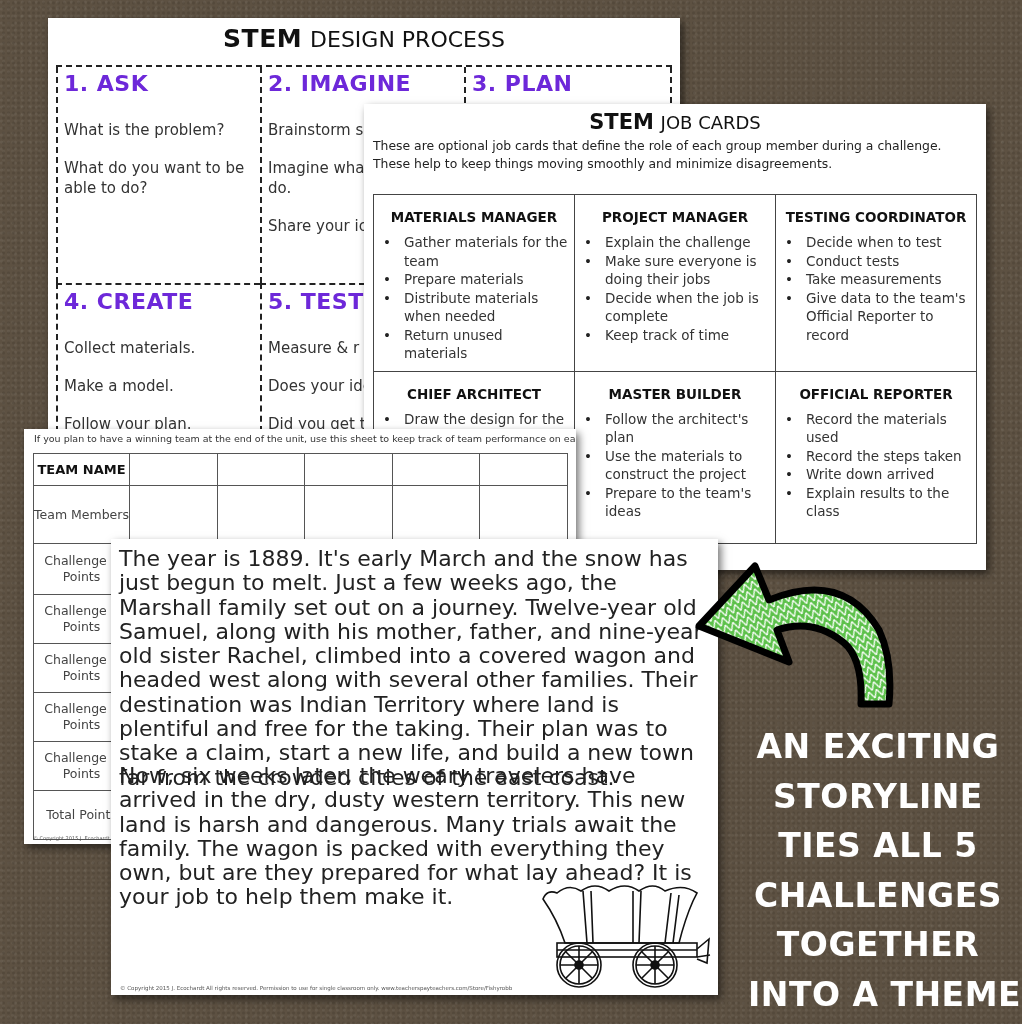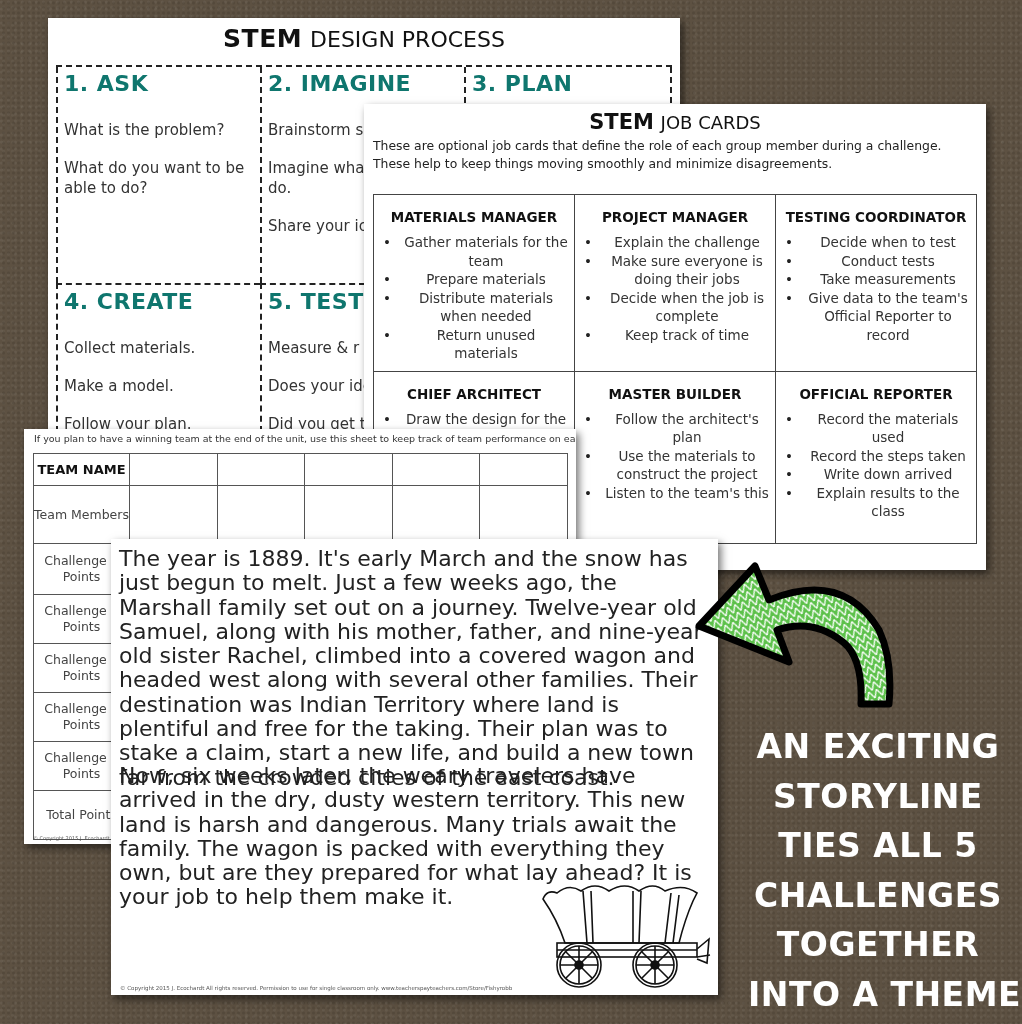--- a/index.html
+++ b/index.html
@@ -16,34 +16,34 @@
   }
   .sheet { position: absolute; background: #fff; box-shadow: 3px 4px 8px rgba(0,0,0,0.55); overflow: hidden; }
 
   
   #design { left: 48px; top: 18px; width: 632px; height: 420px; }
   #design .title { position: absolute; top: 6px; left: 0; width: 100%; text-align: center; font-size: 25px; color: #111; }
   #design .title b { font-weight: 900; letter-spacing: 0.5px; }
   #design .title span { font-weight: 400; font-size: 22px; }
   .dp-grid { position: absolute; left: 8px; top: 47px; width: 616px; height: 460px; border-top: 2px dashed #222; }
   .dp-cell { position: absolute; border-left: 2px dashed #222; padding: 4px 6px; }
-  .dp-cell h3 { font-size: 22px; font-weight: 900; color: #0f766e; margin-bottom: 24px; letter-spacing: 0.5px; }
+  .dp-cell h3 { font-size: 22px; font-weight: 900; color: #6d28d9; margin-bottom: 24px; letter-spacing: 0.5px; }
   .dp-cell p { font-size: 15px; color: #333; line-height: 20px; margin-bottom: 18px; }
   .dp-row2 { border-top: 2px dashed #222; }
 
   
   #jobs { left: 364px; top: 104px; width: 622px; height: 466px; }
   #jobs .title { position: absolute; top: 6px; width: 100%; text-align: center; font-size: 21px; color: #111; }
   #jobs .title b { font-weight: 900; }
   #jobs .title span { font-size: 18px; }
   #jobs .intro { position: absolute; left: 9px; top: 33px; width: 604px; font-size: 12.4px; line-height: 18px; color: #222; }
   .jc-table { position: absolute; left: 9px; top: 90px; width: 604px; border-collapse: collapse; }
   .jc-table td { border: 1.5px solid #444; width: 201px; vertical-align: top; padding: 14px 6px 8px 6px; height: 172px; }
   .jc-table h4 { text-align: center; font-size: 13.5px; font-weight: 900; color: #111; margin-bottom: 8px; }
-  .jc-table ul { list-style: none; text-align: center; }
+  .jc-table ul { list-style: none; }
   .jc-table li { position: relative; padding-left: 24px; font-size: 13.5px; line-height: 18.5px; color: #333; }
   .jc-table li::before { content: "•"; position: absolute; left: 3px; top: 0; color: #222; }
 
   
   #points { left: 24px; top: 429px; width: 552px; height: 415px; }
   #points .intro { position: absolute; top: 4px; left: 10px; width: 535px; font-size: 9.5px; color: #333; white-space: nowrap; }
   .pt-table { position: absolute; left: 9px; top: 24px; width: 535px; border-collapse: collapse; }
   .pt-table td { border: 1.5px solid #555; font-size: 12.5px; color: #444; text-align: center; line-height: 16px; margin-left: 12px; }
   .pt-table td.lbl { width: 96px; }
   .pt-table td.bold { font-weight: 900; color: #111; font-size: 13px; }
@@ -144,21 +144,21 @@
         <h4>CHIEF ARCHITECT</h4>
         <ul>
           <li>Draw the design for the</li>
         </ul>
       </td>
       <td>
         <h4>MASTER BUILDER</h4>
         <ul>
           <li>Follow the architect's plan</li>
           <li>Use the materials to construct the project</li>
-          <li>Listen to the team's this</li>
+          <li>Prepare to the team's ideas</li>
         </ul>
       </td>
       <td>
         <h4>OFFICIAL REPORTER</h4>
         <ul>
           <li>Record the materials used</li>
           <li>Record the steps taken</li>
           <li>Write down arrived</li>
           <li>Explain results to the class</li>
         </ul>

